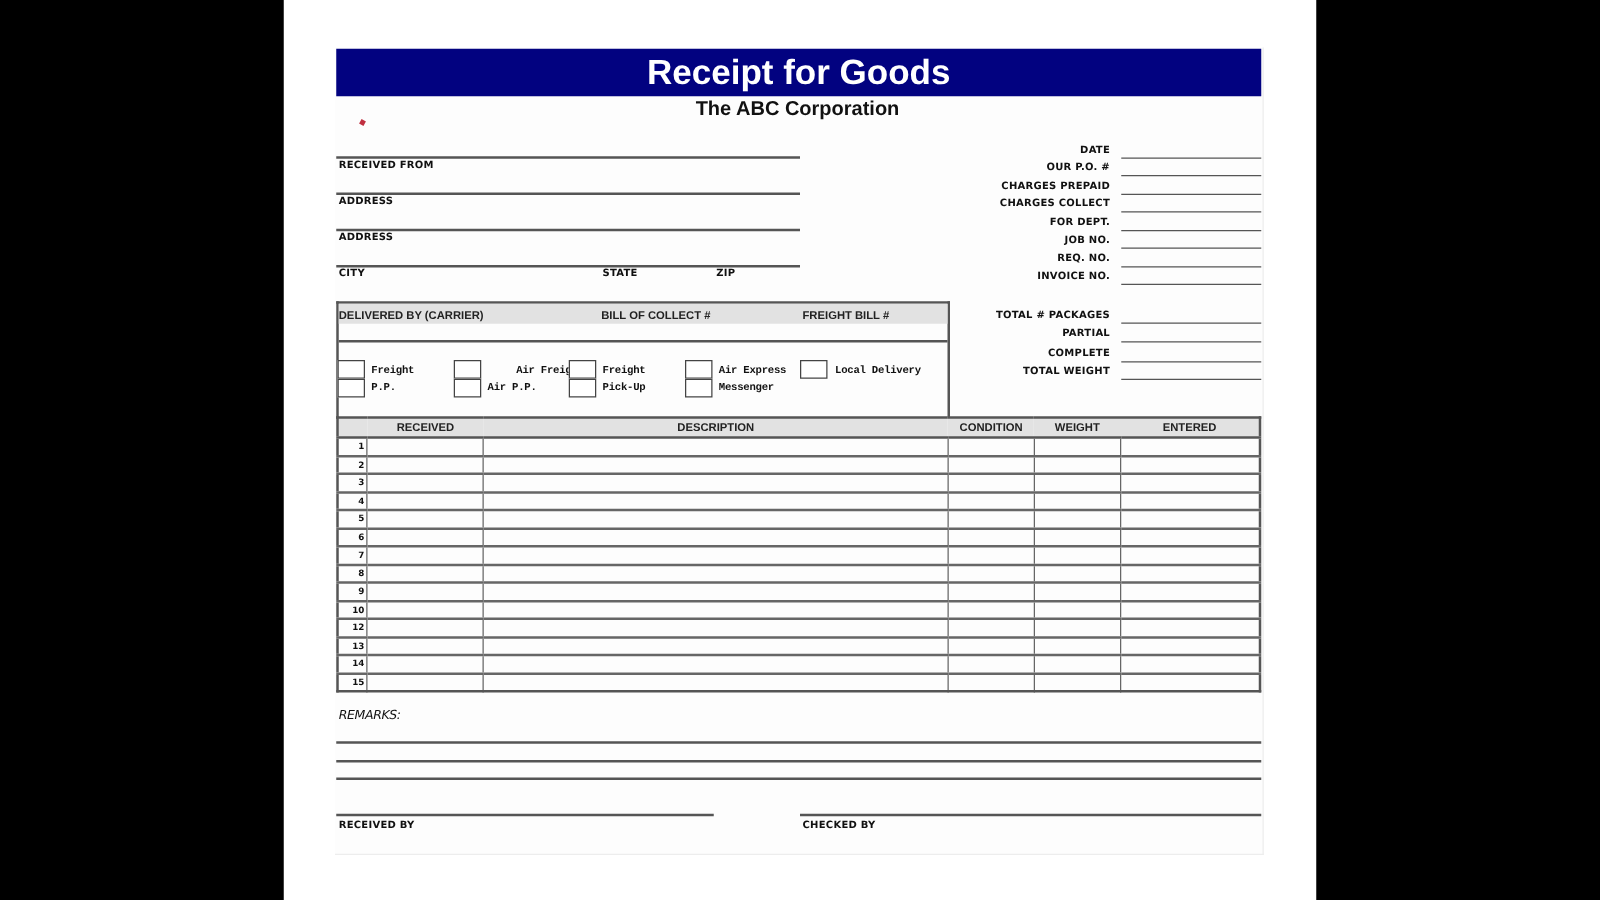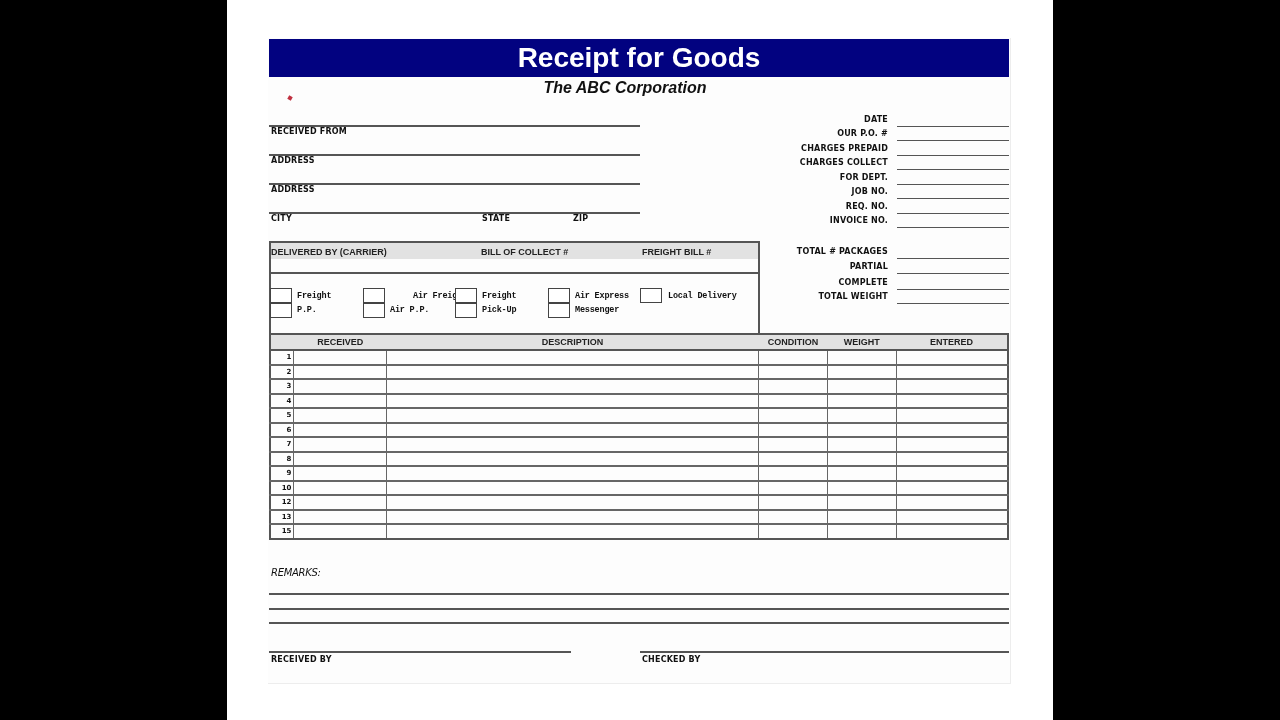--- a/index.html
+++ b/index.html
@@ -2,21 +2,21 @@
 <html><head>
   <meta charset="utf-8">
   <style>
     * { box-sizing: border-box; margin: 0; padding: 0; }
     html, body { width: 1280px; height: 720px; background: #000; overflow: hidden; }
     body { position: relative; font-family: "Liberation Sans", sans-serif; color: #111; }
     .page { position: absolute; left: 227px; top: 0; width: 826px; height: 720px; background: #fff; }
     .form { position: absolute; left: 268px; top: 38px; width: 743px; height: 646px; background: #fdfdfd; border-right: 1px solid #ededed; border-bottom: 1px solid #ededed; }
     .abs { position: absolute; }
     .banner { left: 269px; top: 39px; width: 740px; height: 38px; background: #020280; color: #fff; font-weight: bold; font-size: 28px; text-align: center; line-height: 38px; }
-    .company { left: 255px; top: 78px; width: 740px; text-align: center; font-weight: bold; font-size: 16px; line-height: 20px; font-style: italic; }
+    .company { left: 268px; top: 78px; width: 740px; text-align: center; font-weight: bold; font-size: 16px; line-height: 20px; }
     .redmark { left: 288px; top: 96px; width: 4px; height: 4px; background: #c03040; transform: rotate(30deg); }
     .lbl { font-family: "DejaVu Sans", sans-serif; font-weight: bold; font-size: 8px; letter-spacing: 0.2px; white-space: nowrap; line-height: 10px; }
     .hline { height: 2px; background: #555; }
     .hline.thin { height: 1px; background: #555; }
     .rlbl { width: 120px; text-align: right; }
     .box { border: 2px solid #555; }
     .gray { background: #e2e2e2; }
     .clbl { font-family: "Liberation Sans", sans-serif; font-weight: bold; font-size: 9px; color: #222; white-space: nowrap; line-height: 11px; }
     .cb { width: 22px; height: 15px; border: 1px solid #444; background: #fff; }
     .cbl { font-family: Liberation Mono, monospace; font-weight: bold; font-size: 8.5px; white-space: nowrap; line-height: 11px; letter-spacing: -0.2px; text-align: center; }
@@ -214,20 +214,28 @@
       </tr>
       <tr>
         <td class="num">13</td>
         <td></td>
         <td></td>
         <td></td>
         <td></td>
         <td></td>
       </tr>
       <tr>
+        <td class="num">14</td>
+        <td></td>
+        <td></td>
+        <td></td>
+        <td></td>
+        <td></td>
+      </tr>
+      <tr>
         <td class="num">15</td>
         <td></td>
         <td></td>
         <td></td>
         <td></td>
         <td></td>
       </tr>
     </tbody>
 </table>
 

